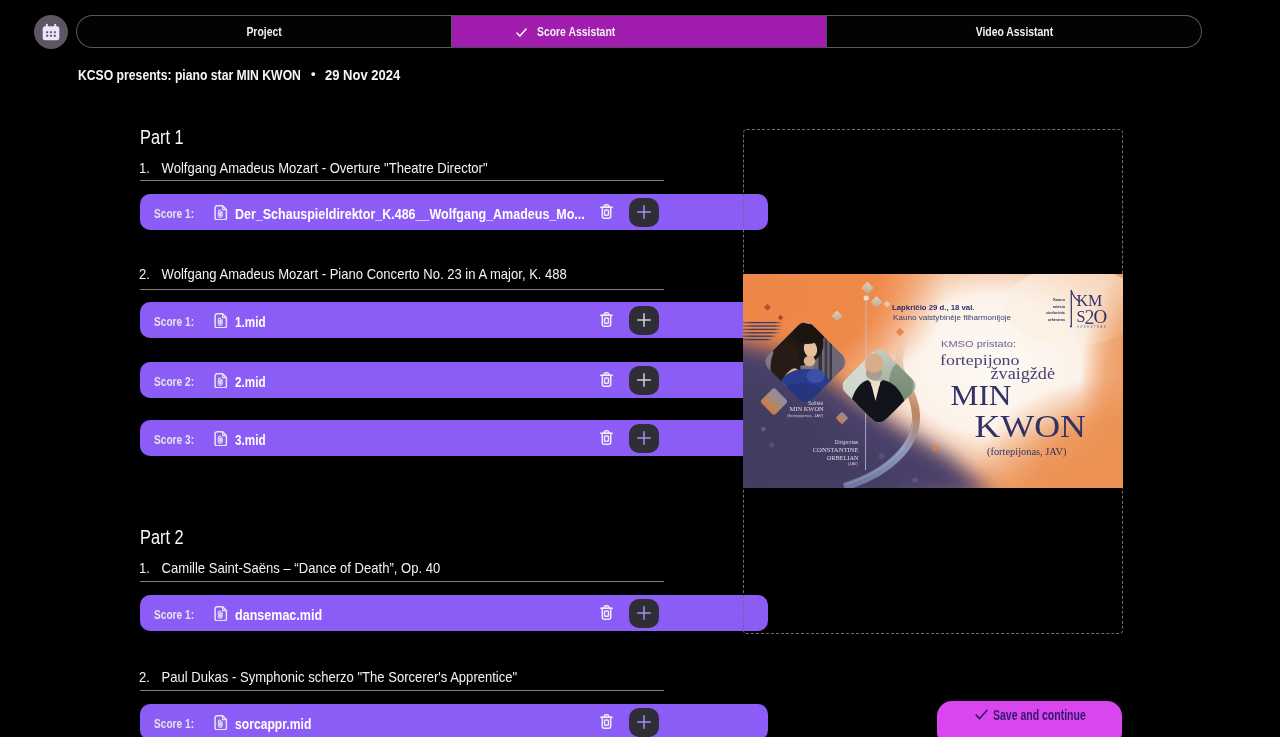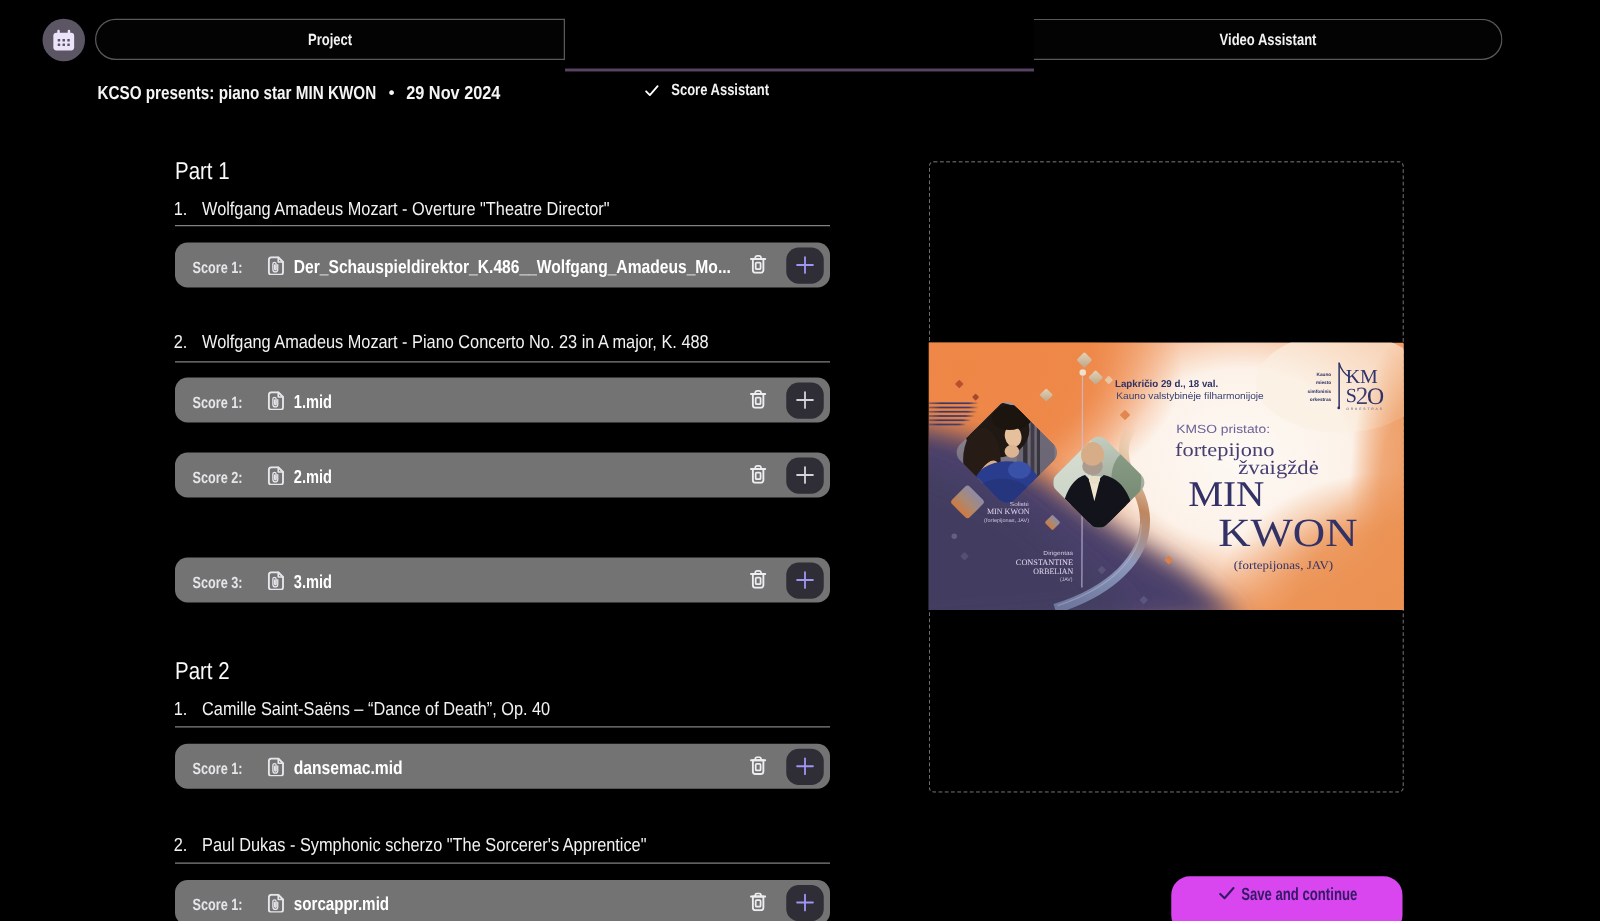--- a/index.html
+++ b/index.html
@@ -11,34 +11,34 @@
   .calbtn { left:34px; top:15px; width:34px; height:34px; border-radius:50%;
             background:#5b5564; display:flex; align-items:center; justify-content:center; }
 
   .tabbar { left:76px; top:15px; width:1126px; height:33px; display:flex; }
   .tab { flex:1 1 0; border:1px solid rgba(185,182,192,0.48); border-left-width:0;
          display:flex; align-items:center; justify-content:center;
          color:#f2f2f2; font-size:13px; font-weight:700;
          background:#030303; position:relative; }
   .tab:first-child { border-left-width:1px; border-radius:17px 0 0 17px; }
   .tab:last-child { border-radius:0 17px 17px 0; }
-  .tab.sel { background:#a21caf; border-color:#4f4959;margin-top:40px; }
+  .tab.sel { background:#a21caf; border-color:#4f4959; }
   .tt { display:inline-block; transform:scaleX(0.8); }
 
   .subtitle { color:#f5f5f5; font-size:15px; font-weight:700;
               transform-origin:left top; white-space:pre; }
 
   .ptitle { left:140px; color:#fafafa; font-size:19.5px; font-weight:400;
             transform:scaleX(0.84); transform-origin:left top; }
   .ihead { left:139px; width:740px; color:#f2f2f2; font-size:15px; font-weight:400;
            transform:scaleX(0.87); transform-origin:left top; white-space:nowrap; }
   .ihead .num { display:inline-block; width:26px; }
   .ihr { left:140px; width:524px; height:1px; background:#818181; }
 
-  .row { left:140px; width:524px; height:36px; background:#737373; border-radius:10px; }
+  .row { left:140px; width:628px; height:36px; background:#8b5cf6; border-radius:10px; }
   .row .lbl { position:absolute; left:13.5px; top:11.5px; font-size:13px; font-weight:700; color:#e6e5e9;
               transform:scaleX(0.78); transform-origin:left top; }
   .row .fico { position:absolute; left:74px; top:10.5px; }
   .row .fname { position:absolute; left:95px; top:10.5px; font-size:15px; font-weight:700; color:#fff;
                 transform:scaleX(0.81); transform-origin:left top; white-space:nowrap; }
   .row .trash { position:absolute; left:459.5px; top:9.5px; }
   .row .plus { position:absolute; left:488.5px; top:3.5px; width:30px; height:29px; border-radius:10px;
                background:#2f2e36; display:flex; align-items:center; justify-content:center; }
 
   .dashed { left:743px; top:129px; width:380px; height:505px;
@@ -147,21 +147,21 @@
         <path d="M4.2 3V2.2a1.5 1.5 0 0 1 1.5-1.5h1.6a1.5 1.5 0 0 1 1.5 1.5V3" stroke-width="1.4"></path>
         <path d="M2.3 3.2h8.4v9a2 2 0 0 1-2 2H4.3a2 2 0 0 1-2-2z" stroke-width="1.5"></path>
         <rect x="4.55" y="6" width="3.9" height="5.3" rx="0.8" stroke-width="1.4"></rect>
       </svg></span>
   <div class="plus">
       <svg width="16" height="16" viewBox="0 0 24 24" fill="none" stroke="#d3d2da" stroke-width="2.2" stroke-linecap="round">
         <path d="M12 2.5v19M2.5 12h19"></path>
       </svg>
     </div>
 </div>
-<div class="abs row" style="top:446px;">
+<div class="abs row" style="top:420px;">
   <span class="lbl">Score 3:</span>
   <span class="fico"><svg width="13.5" height="15.5" viewBox="0 0 13.5 15.5" fill="none" stroke="#e7e6ec" stroke-linecap="round" stroke-linejoin="round">
         <path d="M8.6 0.8H3.1a2 2 0 0 0-2 2v9.9a2 2 0 0 0 2 2h7.3a2 2 0 0 0 2-2V4.6z" stroke-width="1.5"></path>
         <path d="M8.6 0.8v3.8h3.8" stroke-width="1.3"></path>
         <path d="M8.2 6.7v3.9a1.95 1.95 0 0 1-3.9 0V6.2a1.3 1.3 0 0 1 2.6 0v4a0.58 0.58 0 0 1-1.16 0V6.9" stroke-width="1.05"></path>
       </svg></span>
   <span class="fname" style="transform:scaleX(0.78);">3.mid</span>
   <span class="trash"><svg width="13" height="15" viewBox="0 0 13 15" fill="none" stroke="#eeedf1" stroke-linecap="round" stroke-linejoin="round">
         <path d="M0.8 3.2h11.4" stroke-width="1.6"></path>
         <path d="M4.2 3V2.2a1.5 1.5 0 0 1 1.5-1.5h1.6a1.5 1.5 0 0 1 1.5 1.5V3" stroke-width="1.4"></path>

